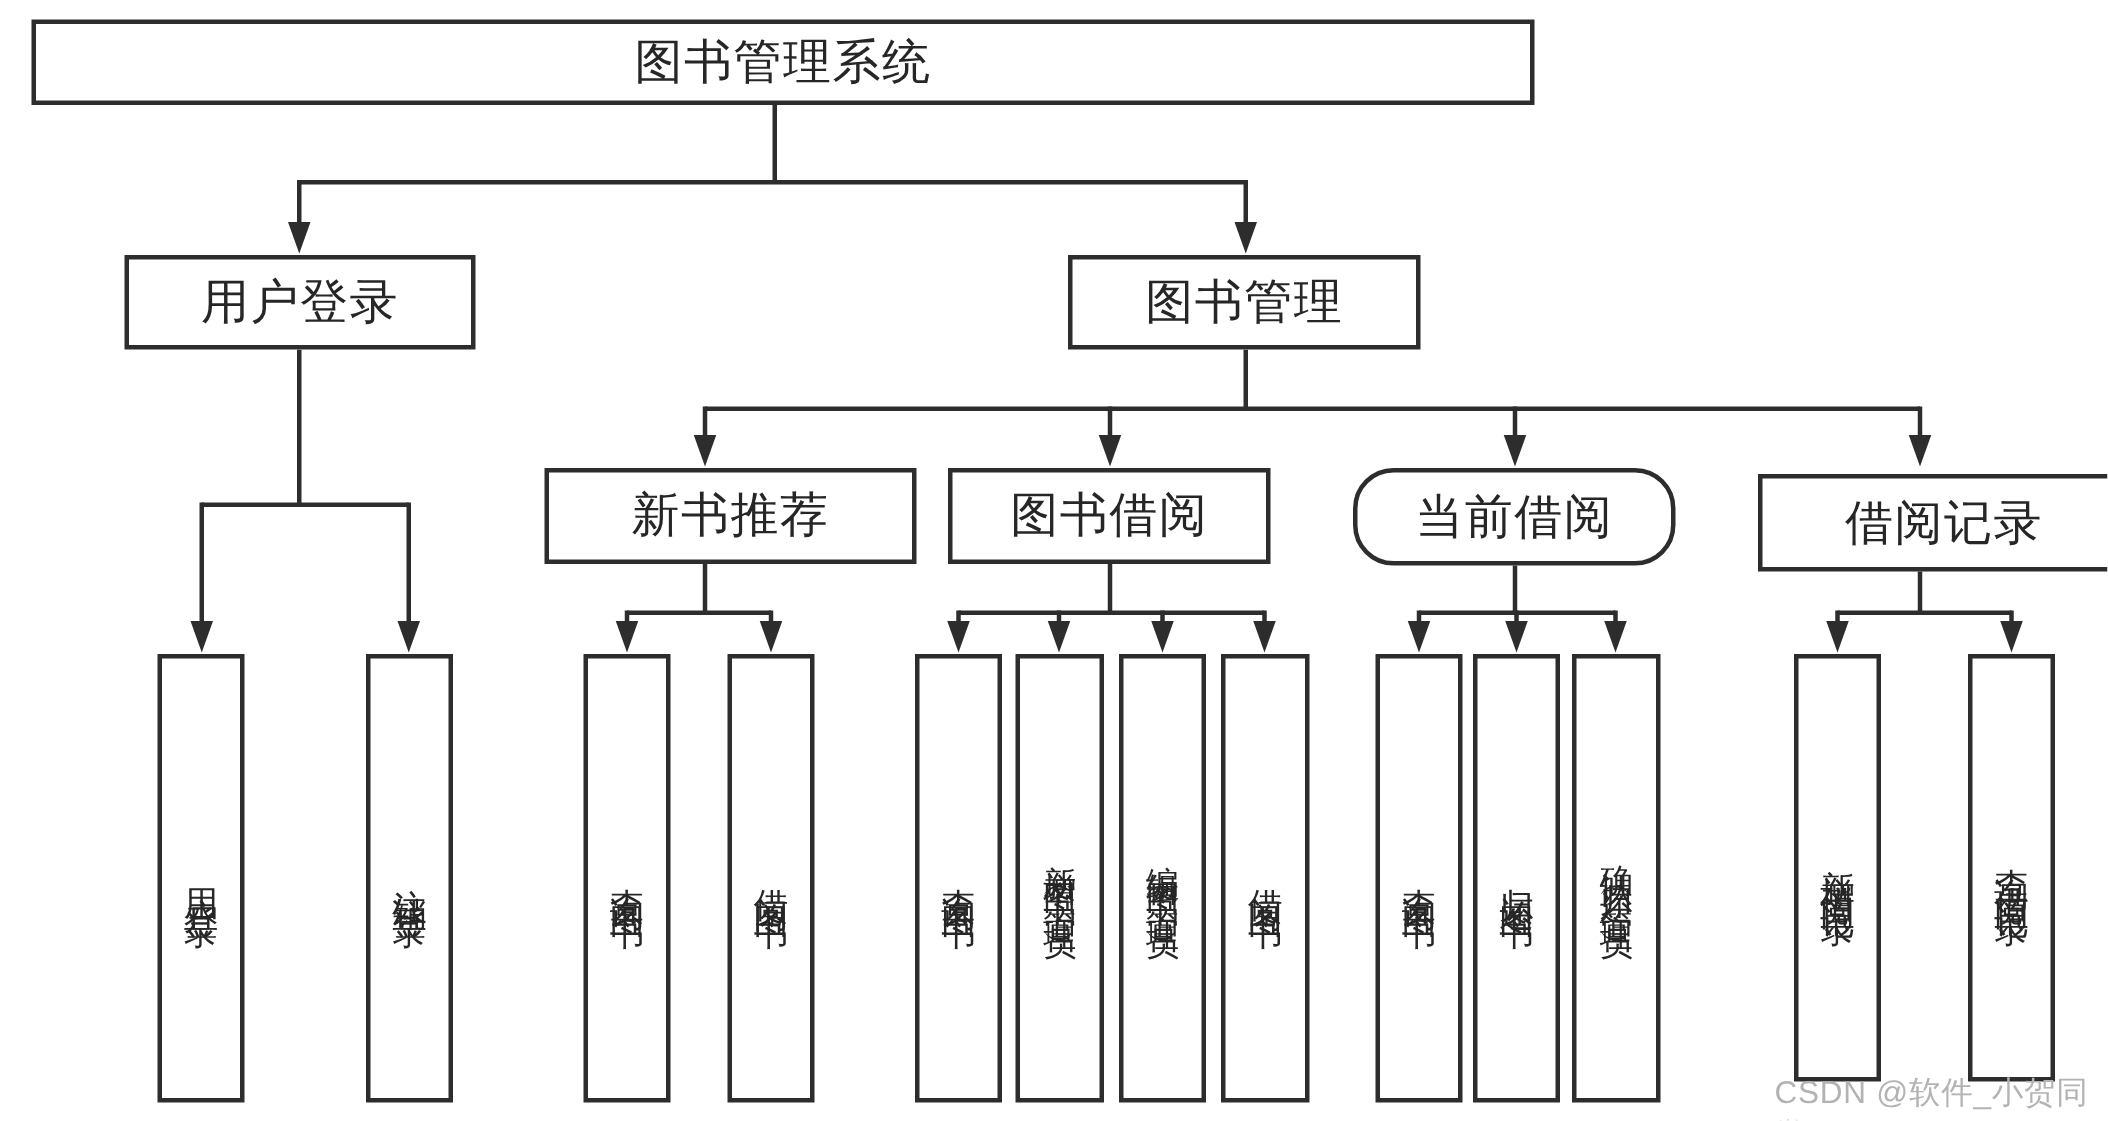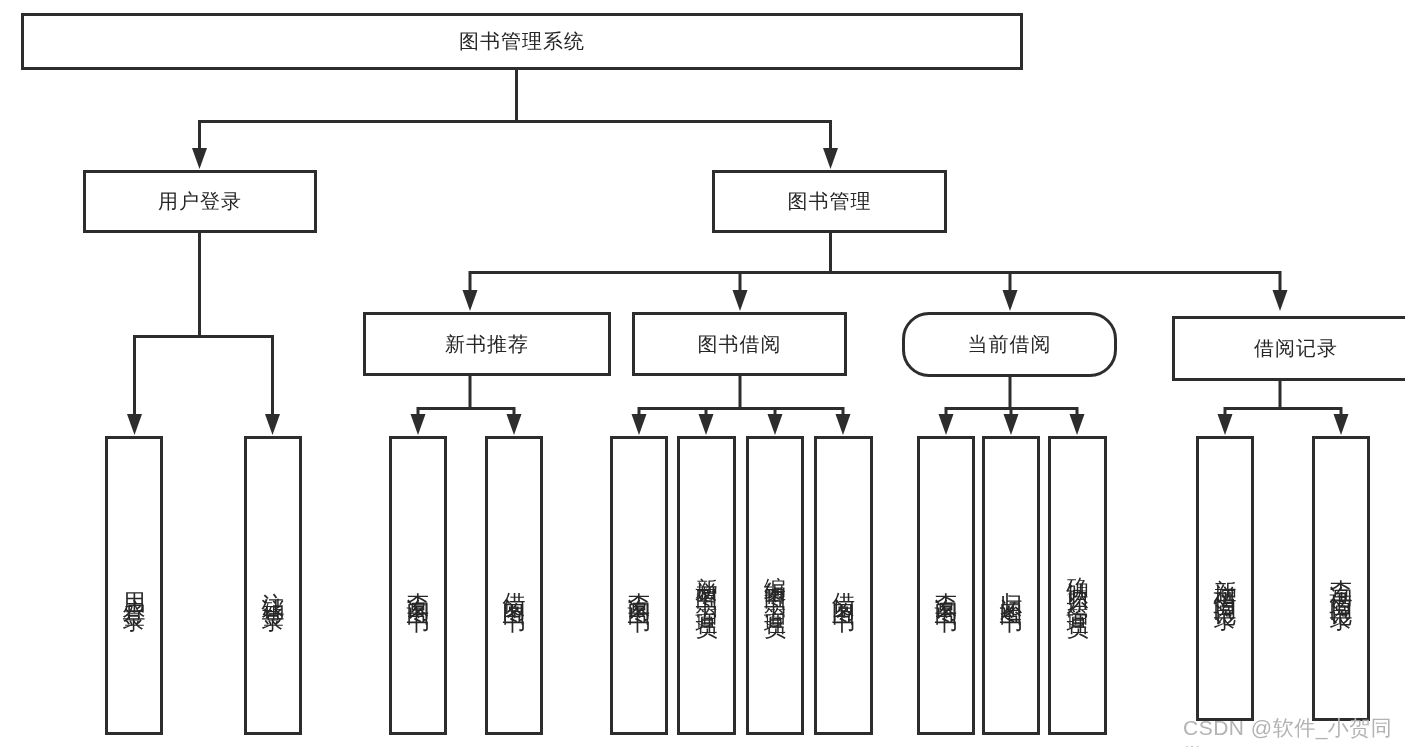--- a/index.html
+++ b/index.html
@@ -25,21 +25,21 @@
   }
   .node {
     position: absolute;
     box-sizing: border-box;
     background: #ffffff;
     border: 3px solid #2d2d2d;
     display: flex;
     align-items: center;
     justify-content: center;
     color: #262626;
-    font-size: 20px;
+    font-size: 32px;
     letter-spacing: 1px;
     white-space: nowrap;
     z-index: 2;
   }
   .node.leaf {
     writing-mode: vertical-rl;
     text-orientation: mixed;
     font-size: 23px;
     letter-spacing: 6px;
     white-space: normal;

